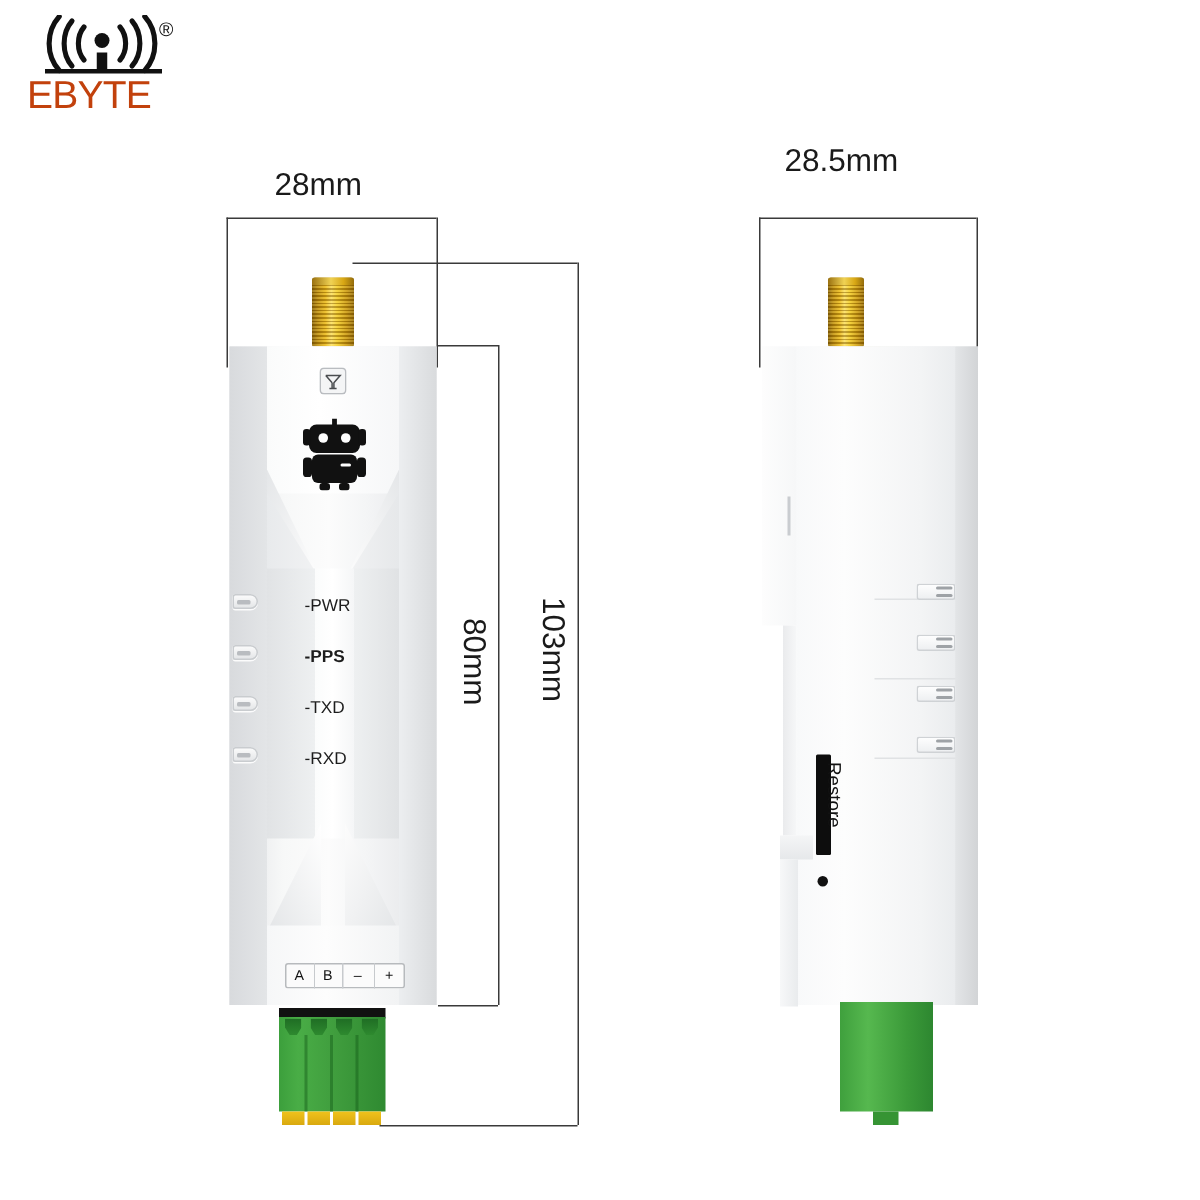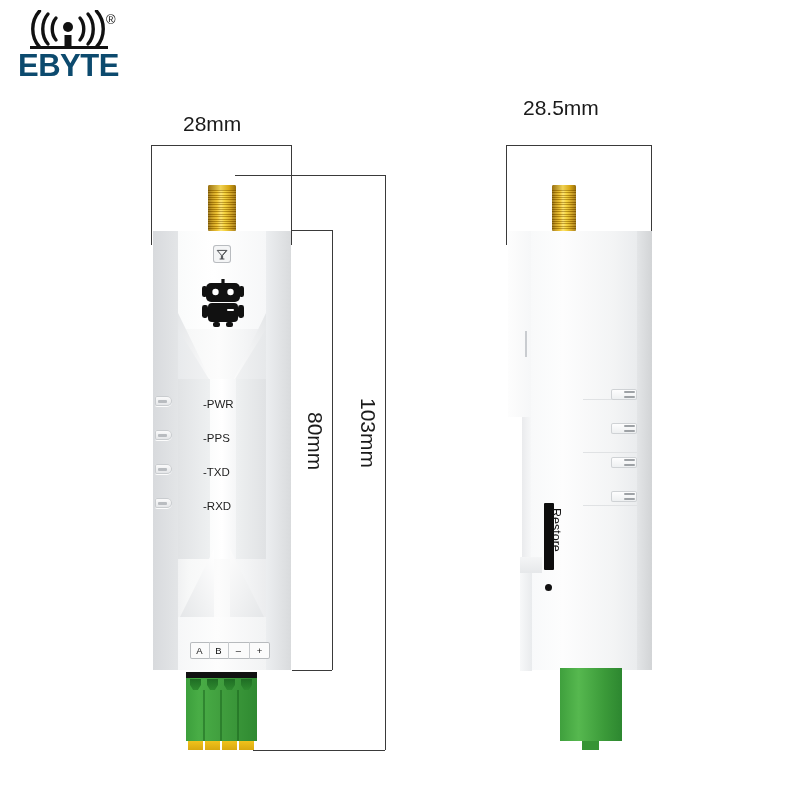--- a/index.html
+++ b/index.html
@@ -8,22 +8,22 @@
     font-family:"Liberation Sans","DejaVu Sans",sans-serif;
     position:relative;overflow:hidden;
   }
   .stage{position:absolute;inset:0;}
 
   
   #brand{position:absolute;left:18px;top:8px;width:130px;height:72px;}
   #brand .wordmark{
     position:absolute;left:0;top:42px;
     font-family:"Liberation Sans","DejaVu Sans",sans-serif;
-    font-weight:bold;font-size:31px;letter-spacing:-0.5px;
-    color:#0c4a6e;line-height:1;
+    font-weight:normal;font-size:26px;letter-spacing:-0.5px;
+    color:#c2410c;line-height:1;
     -webkit-text-stroke:0px;
   }
   #brand .reg{
     position:absolute;left:88px;top:4px;font-size:13px;color:#111;
   }
   #brand .bar{
     position:absolute;left:12px;top:38px;width:78px;height:3px;background:#111;
   }
   #brand svg{position:absolute;left:8px;top:2px;}
 
@@ -265,21 +265,21 @@
         <rect x="25" y="30" width="7" height="2" rx="1" fill="#fff"></rect>
       </svg>
     </div>
 
     <div class="led-win" style="left:2px;top:165px;"></div>
     <div class="led-win" style="left:2px;top:199px;"></div>
     <div class="led-win" style="left:2px;top:233px;"></div>
     <div class="led-win" style="left:2px;top:267px;"></div>
 
     <div class="led-label" style="left:50px;top:167px;">-PWR</div>
-    <div class="led-label" style="left:50px;top:201px;">-PPS</div>
+    <div class="led-label" style="left:50px;top:201px;font-weight:bold;">-PPS</div>
     <div class="led-label" style="left:50px;top:235px;">-TXD</div>
     <div class="led-label" style="left:50px;top:269px;">-RXD</div>
 
     <div class="legend" style="left:37px;top:411px;">
       <span>A</span>
       <span>B</span>
       <span class="wide">–</span>
       <span class="wide">+</span>
     </div>
   </div>

